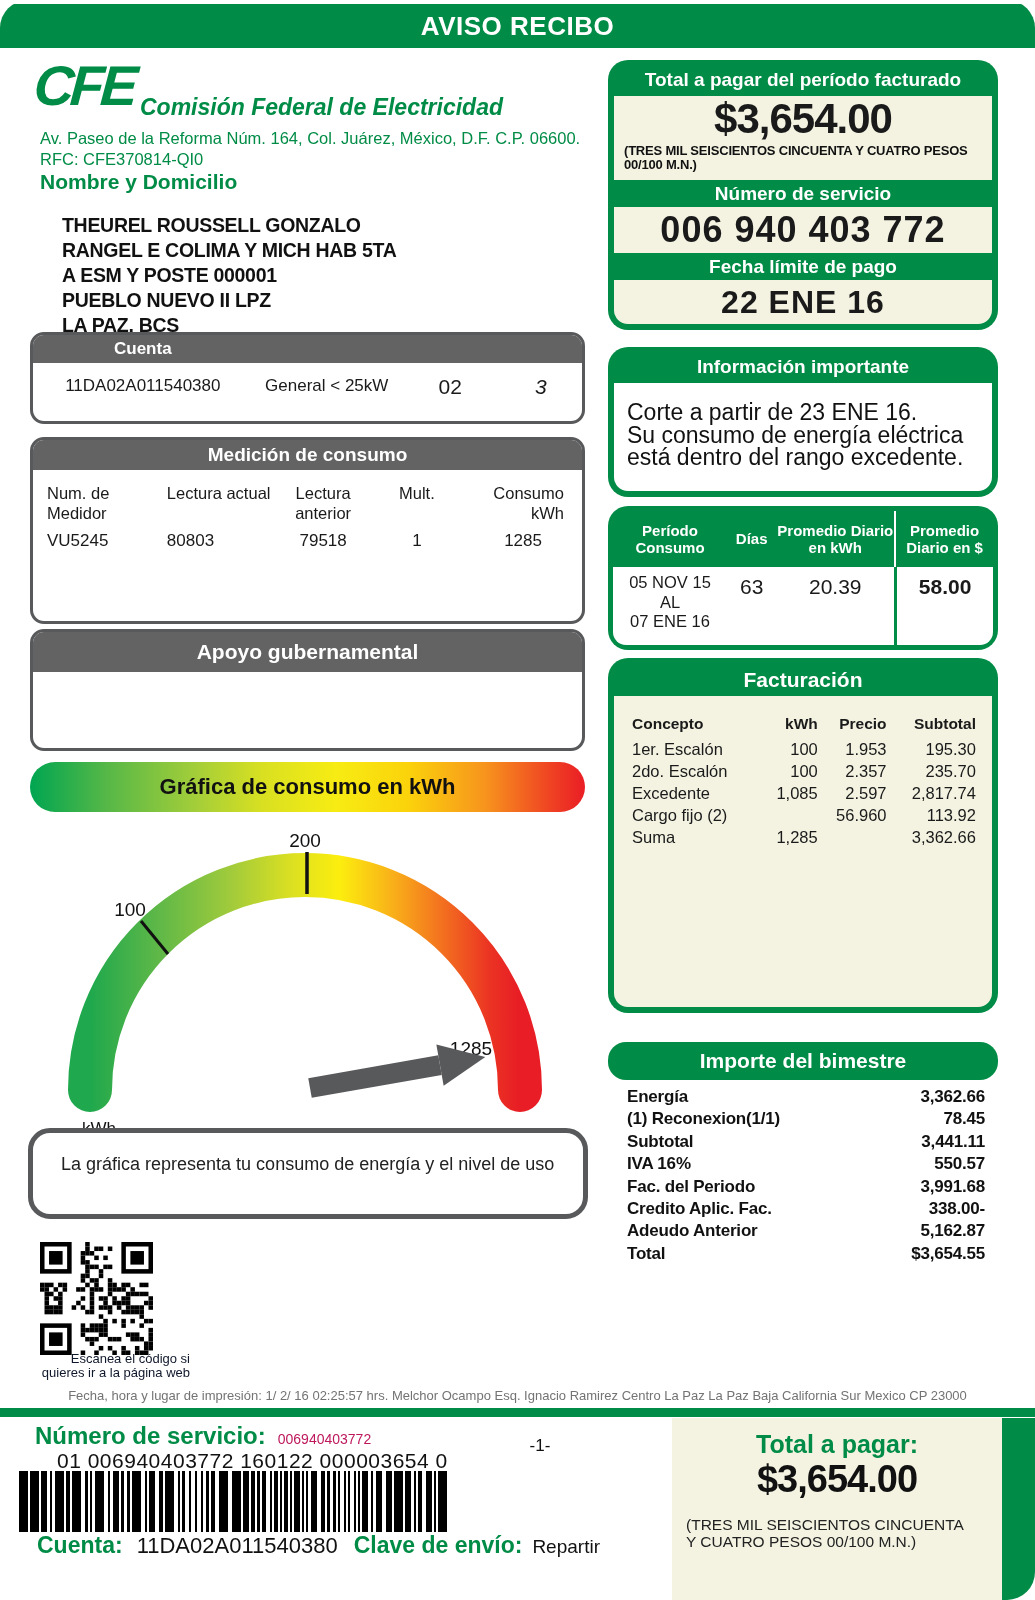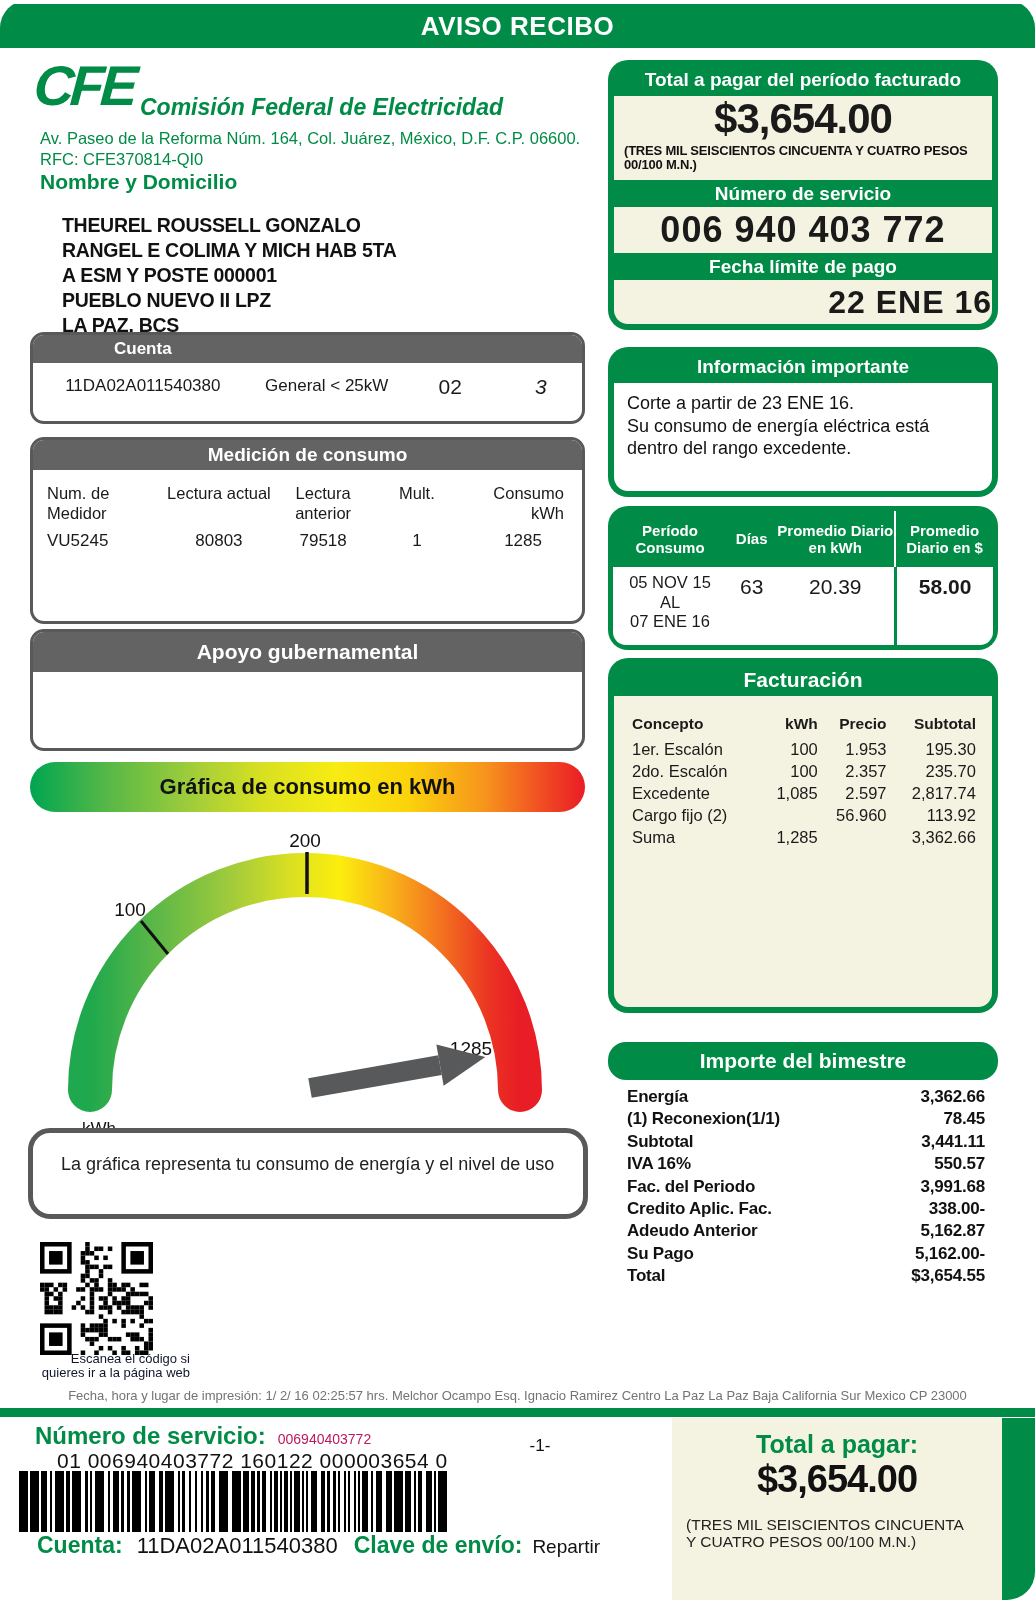--- a/index.html
+++ b/index.html
@@ -39,21 +39,21 @@
   .t1 .gband span{display:block;}
   .c40{width:40%;} .c27{width:27%;} .c18{width:18%;} .c15{width:15%;font-style:italic;}
   .t1-body{display:flex;padding-top:13px;font-size:17px;}
   .t1-body .cell{text-align:center;}
   .t1-body .big{font-size:21px;line-height:21px;}
 
   .t2{top:437px;height:187px;}
   .t2 .gband{height:30px;line-height:30px;font-size:19px;}
   .t2-head{display:flex;padding:13px 14px 0 14px;font-size:16.5px;line-height:20px;}
   .t2-row{display:flex;padding:8px 14px 0 14px;font-size:17px;}
-  .m1{width:23%;text-align:left;} .m2{width:20%;text-align:center;} .m3{width:20%;text-align:center;}
+  .m1{width:23%;text-align:left;} .m2{width:20%;text-align:left;} .m3{width:20%;text-align:center;}
   .m4{width:16%;text-align:center;} .m5{width:21%;text-align:right;padding-right:4px;}
 
   .t3{top:629px;height:122px;}
   .t3 .gband{height:40px;line-height:40px;font-size:21px;}
 
   
   .pill{position:absolute;left:30px;top:762px;width:555px;height:50px;border-radius:25px;
     background:linear-gradient(90deg,#00A551 0%,#57B847 14%,#A4CE39 30%,#D9E021 42%,#F7EC13 55%,#FBD30B 68%,#F7941D 82%,#EF4123 94%,#EA1D25 100%);
     text-align:center;line-height:50px;font-size:22px;font-weight:bold;color:#111;}
 
@@ -76,25 +76,25 @@
   .band{background:var(--green);color:#fff;font-weight:bold;text-align:center;}
   .cream{background:var(--cream);}
 
   .boxA{top:60px;height:270px;}
   .boxA .band1{height:30px;line-height:28px;font-size:19px;}
   .boxA .cream1{height:84px;}
   .amount-big{font-size:42px;line-height:46px;font-weight:bold;text-align:center;letter-spacing:-1px;}
   .amount-words{margin:2px 0 0 10px;width:345px;font-size:13px;line-height:14px;font-weight:bold;letter-spacing:-.2px;color:#111;}
   .boxA .band2,.boxA .band3{height:27px;line-height:27px;font-size:19px;}
   .service-num{height:46px;font-size:36px;line-height:46px;font-weight:bold;text-align:center;letter-spacing:1px;}
-  .due-date{height:44px;font-size:32px;line-height:44px;font-weight:bold;text-align:right;letter-spacing:1px;}
+  .due-date{height:44px;font-size:32px;line-height:44px;font-weight:bold;text-align:center;letter-spacing:1px;}
 
   .boxB{top:347px;height:150px;}
   .boxB .band{height:30px;line-height:28px;font-size:19px;}
-  .boxB .body{background:#fff;flex:1;padding:9px 13px;font-size:18px;line-height:22.5px;color:#111;}
+  .boxB .body{background:#fff;flex:1;padding:18px 13px;font-size:23px;line-height:22.5px;color:#111;}
 
   .boxC{top:506px;height:144px;padding:5px;}
   .pc-head{display:flex;height:56px;color:#fff;font-weight:bold;font-size:15px;line-height:17.5px;
     text-align:center;align-items:center;}
   .pc-body{display:flex;background:#fff;border-radius:0 0 13px 13px;height:78px;font-size:16.5px;}
   .p1{width:30%;} .p2{width:13%;} .p3{width:31%;} .p4{width:26%;}
   .pc-head .p4{border-left:2px solid #fff;align-self:stretch;display:flex;align-items:center;justify-content:center;}
   .pc-head .p1,.pc-head .p2,.pc-head .p3{display:flex;align-items:center;justify-content:center;align-self:stretch;}
   .pc-body .p1{padding-top:6px;text-align:center;line-height:19.5px;}
   .pc-body .p2,.pc-body .p3{padding-top:8px;text-align:center;font-size:21px;}
@@ -523,24 +523,20 @@
     </div>
     <div class="imp-row">
       <span>Credito Aplic. Fac.</span>
       <span>338.00-</span>
     </div>
     <div class="imp-row">
       <span>Adeudo Anterior</span>
       <span>5,162.87</span>
     </div>
     <div class="imp-row">
-      <span>Su Pago</span>
-      <span>5,162.00-</span>
-    </div>
-    <div class="imp-row">
       <span>Total</span>
       <span>$3,654.55</span>
     </div>
   </div>
 
   <div class="print-line">Fecha, hora y lugar de impresión: 1/ 2/ 16 02:25:57 hrs. Melchor Ocampo Esq. Ignacio Ramirez Centro La Paz La Paz Baja California Sur Mexico CP 23000</div>
   <div class="green-rule"></div>
 
   <div class="ns-line">
     <span class="ns-label">Número de servicio:</span>

